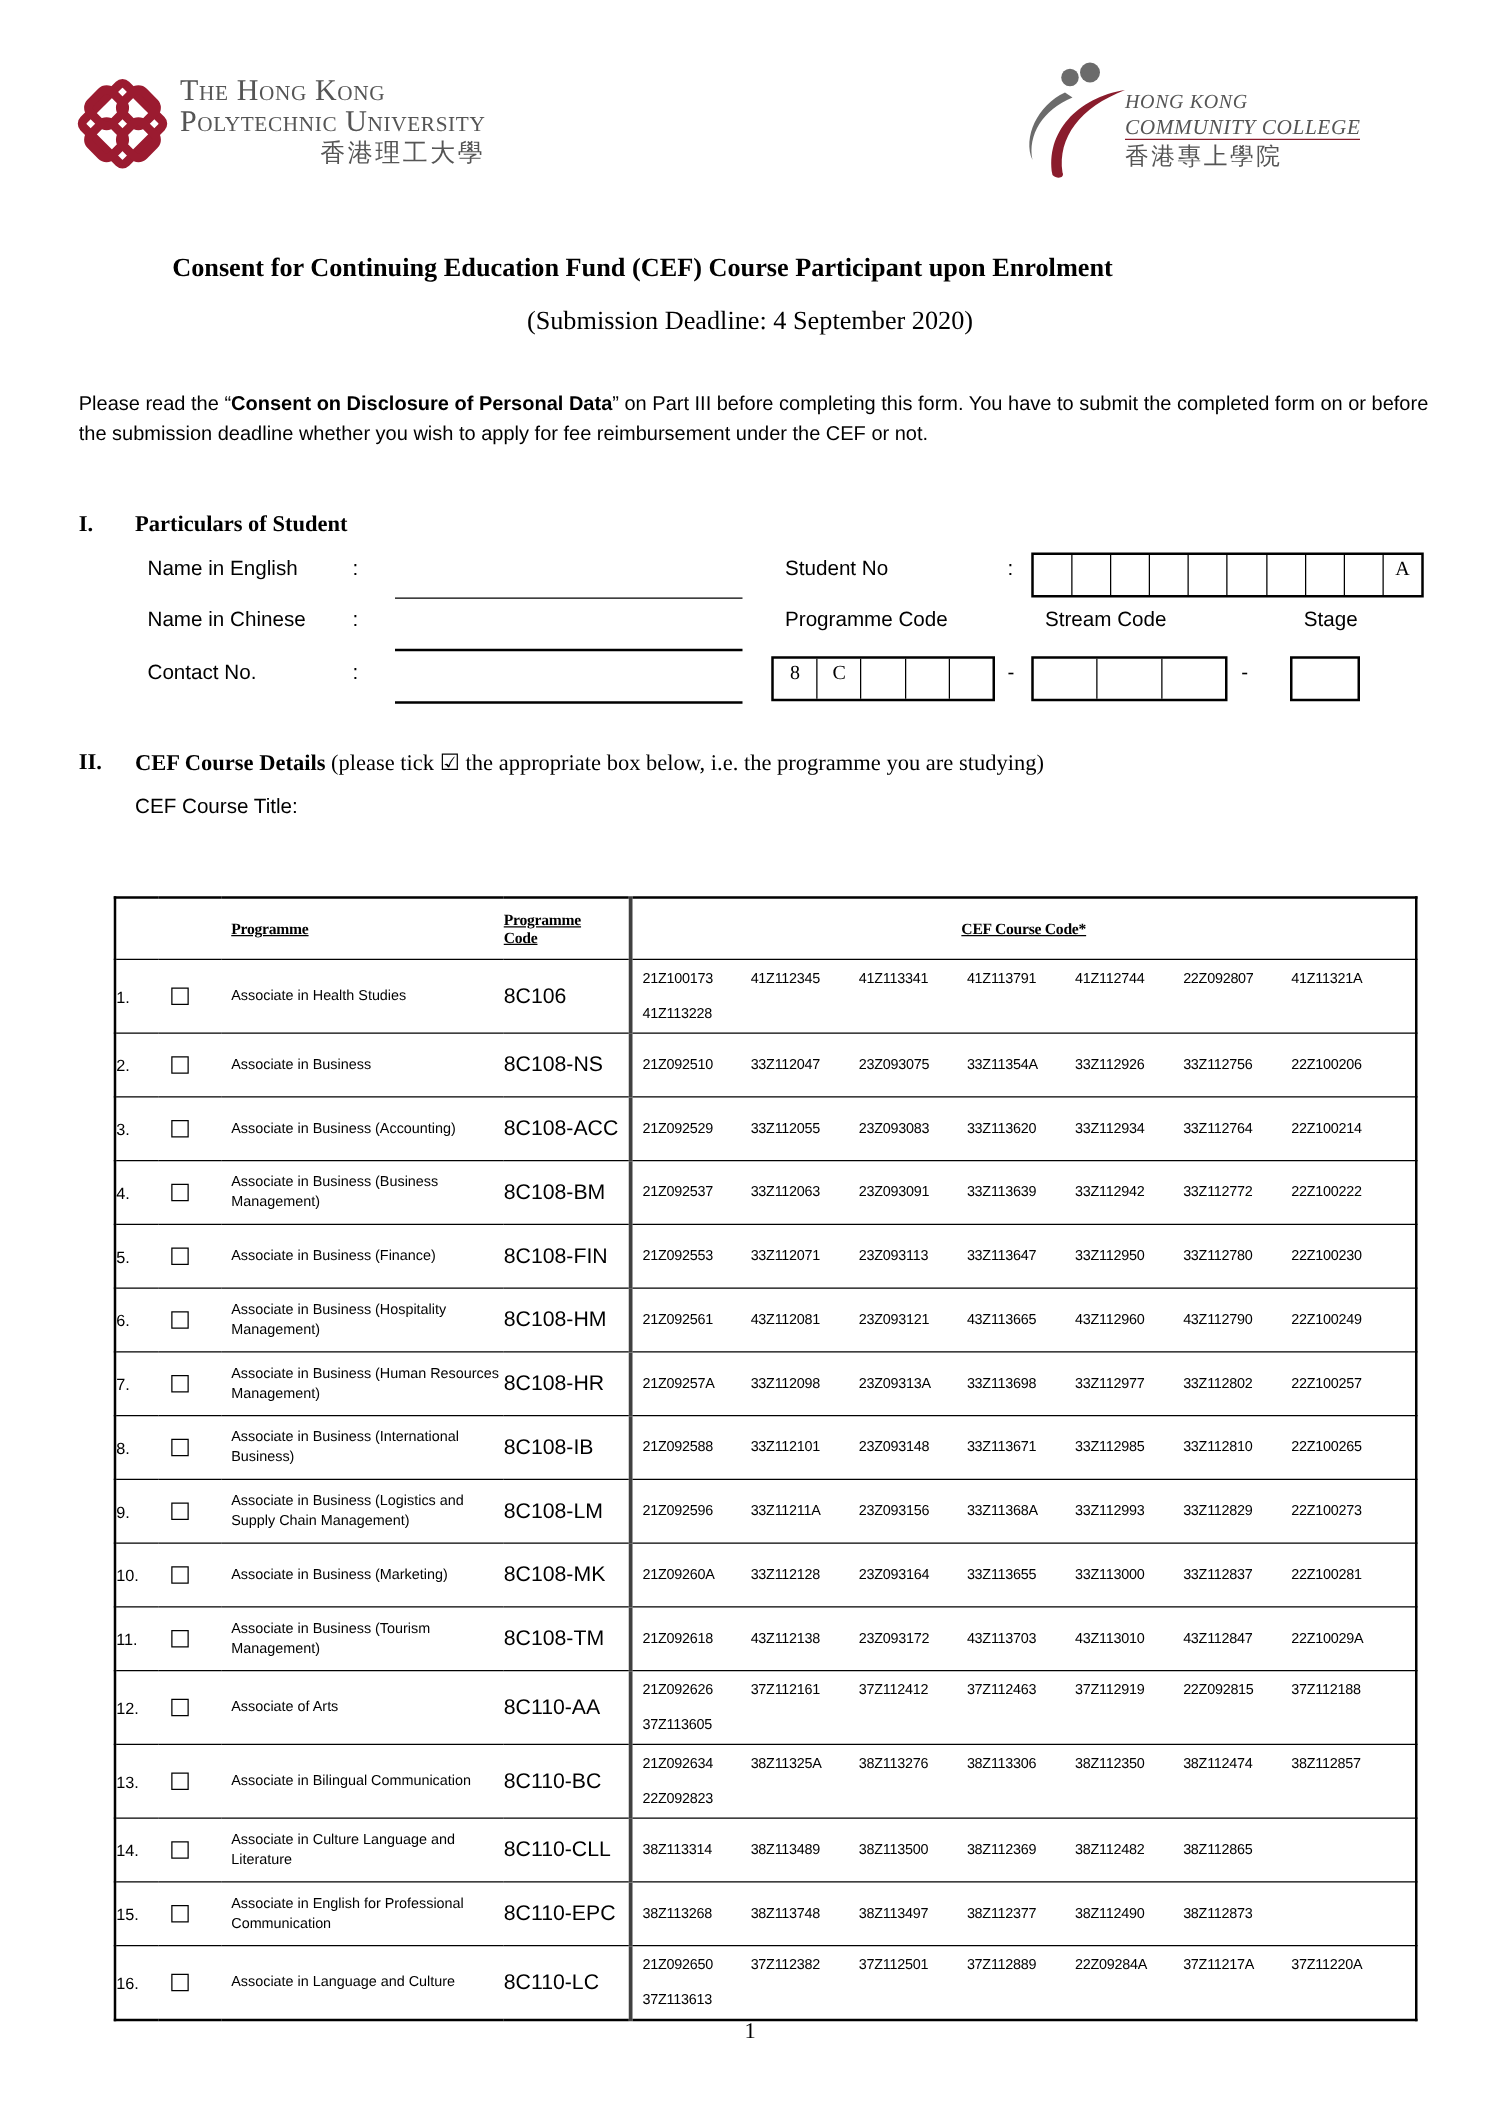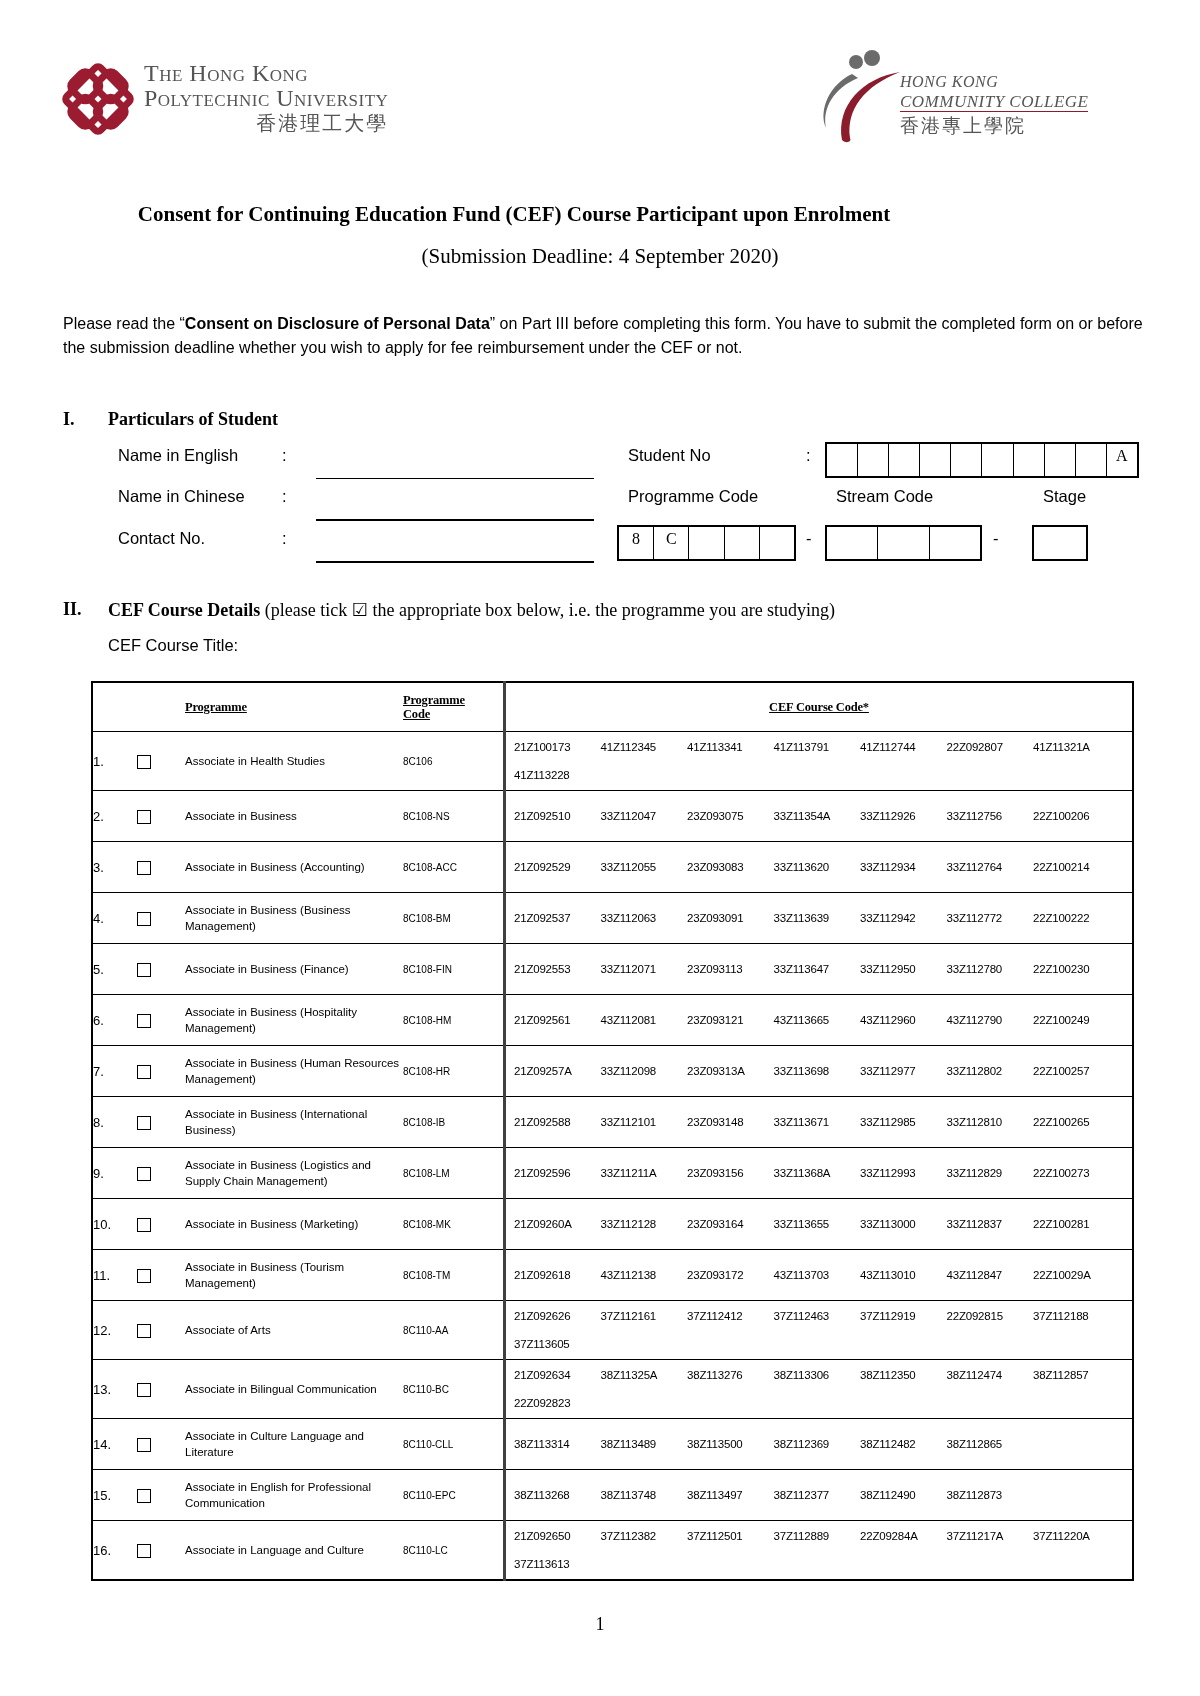--- a/index.html
+++ b/index.html
@@ -29,30 +29,30 @@
   .lbl { font-family:"Liberation Sans", sans-serif; font-size:16.5px; }
   .colon { font-family:"Liberation Sans", sans-serif; font-size:16.5px; }
   .uline { border-bottom:1.5px solid #000; }
   .uline.thick { border-bottom:2.5px solid #000; }
 
   .boxes { display:flex; border:2px solid #000; height:36px; box-sizing:border-box; }
   .boxes .cell { border-right:1.5px solid #000; flex:1; display:flex; align-items:flex-start; justify-content:center; font-size:16px; padding-top:3px; box-sizing:border-box; }
   .boxes .cell:last-child { border-right:none; }
 
   
-  .cef-table { position:absolute; left:91px; top:681px; width:1043px; border-collapse:collapse; border:2.5px solid #000; font-family:"Liberation Sans", sans-serif; }
+  .cef-table { position:absolute; left:91px; top:717px; width:1043px; border-collapse:collapse; border:2.5px solid #000; font-family:"Liberation Sans", sans-serif; }
   .cef-table td, .cef-table th { border-top:1.5px solid #000; vertical-align:middle; padding:0; }
   .cef-table .codecol { border-left:3px solid #404040; }
   .cef-table th { font-weight:normal; height:48px; font-size:12px; }
   .cef-table th span.u { text-decoration:underline; font-weight:bold; font-family:"Liberation Serif", serif; font-size:12.5px; letter-spacing:-0.2px; }
   .num { width:34px; font-size:13px; padding-left:0 !important; }
   .chk { width:50px; }
   .chkbox { display:inline-block; width:12px; height:12px; border:1.5px solid #000; margin-left:10px; vertical-align:middle; }
   .prog { width:218px; font-size:11.5px; line-height:16px; padding-left:8px !important; }
-  .pcode { width:100px; font-size:10px; }
+  .pcode { width:100px; font-size:17px; }
   .codes { font-size:11.5px; padding:0 0 0 8px !important; }
   .code-line { display:flex; height:28px; align-items:center; }
   .code-line span { width:86.5px; flex:none; letter-spacing:-0.2px; }
   tr.row td { height:50px; }
   tr.row.tall td { height:58px; }
   .page-num { left:0; width:1200px; top:1614px; text-align:center; font-size:18px; }
 </style>
 </head>
 <body>
 

